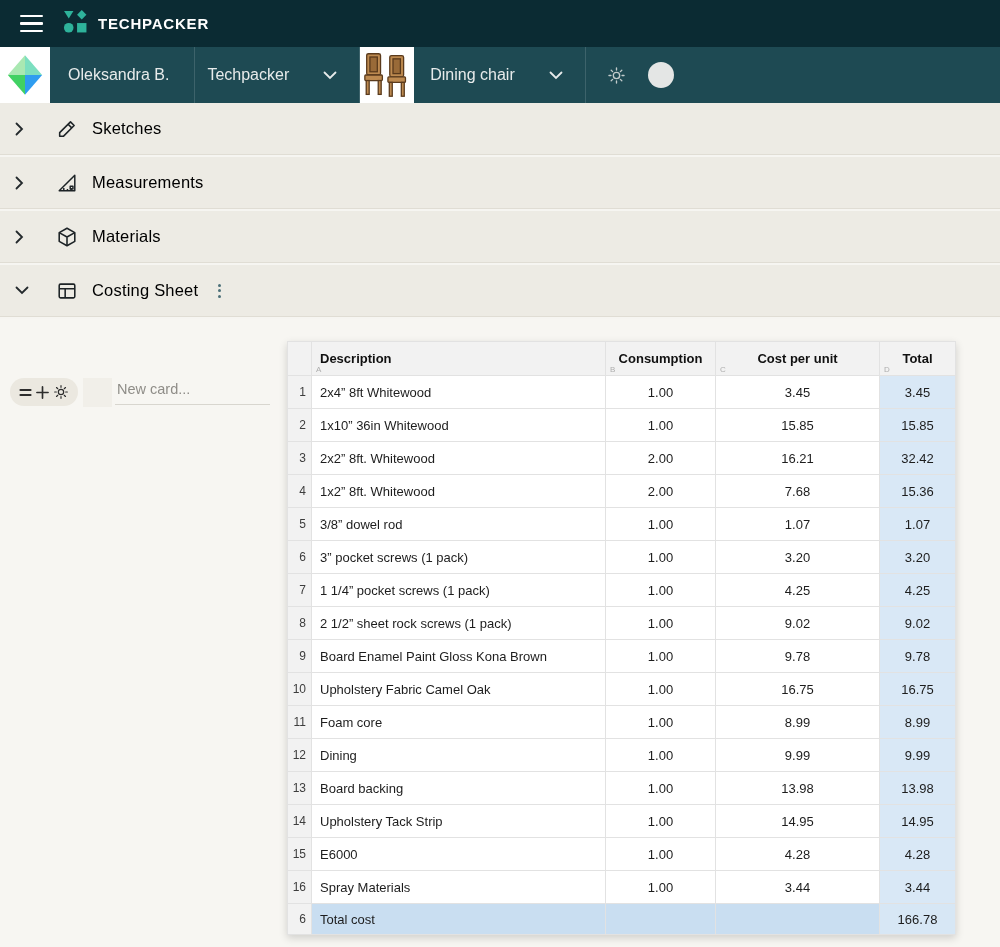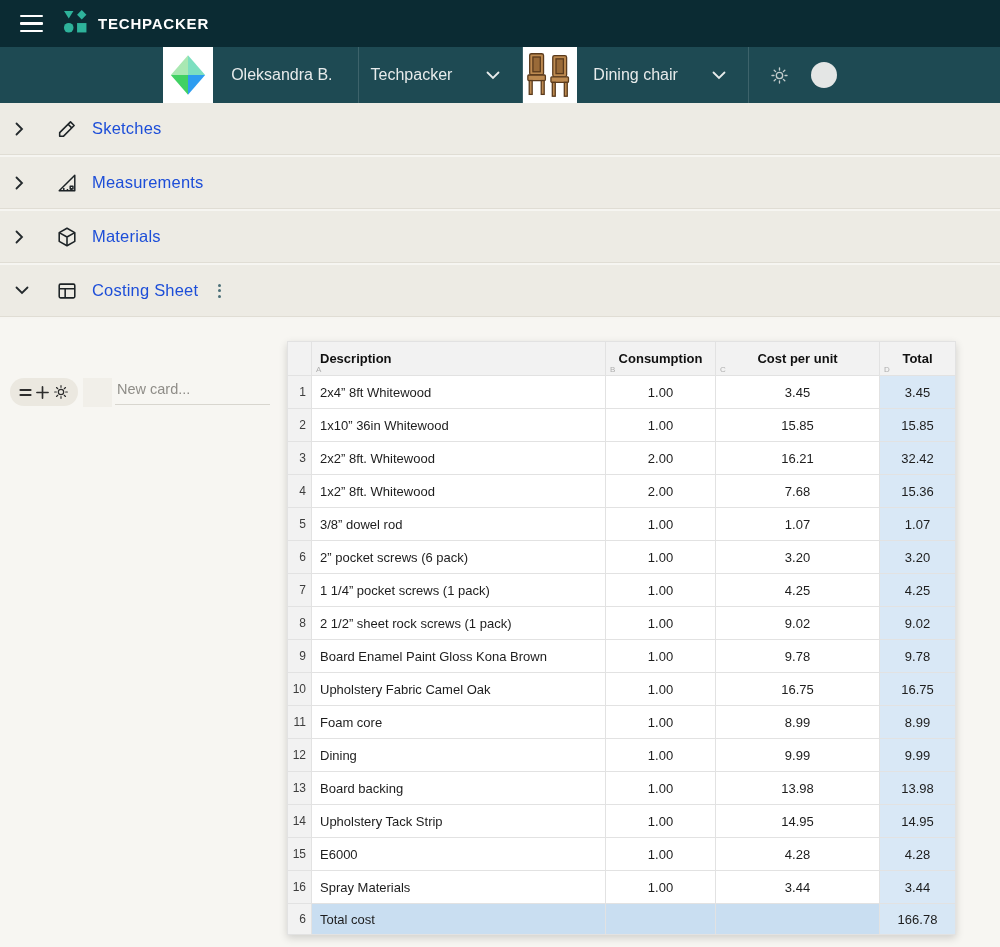--- a/index.html
+++ b/index.html
@@ -13,38 +13,38 @@
   
   .navbar { position:absolute; top:0; left:0; width:1000px; height:47px;
     background:#0b2b33; display:flex; align-items:center; }
   .hamburger { margin-left:20px; display:flex; flex-direction:column; gap:5px; cursor:pointer; }
   .hamburger span { width:23px; height:2.5px; background:#ffffff; border-radius:1px; }
   .brand { display:flex; align-items:center; margin-left:20px; gap:10px; }
   .brand-name { color:#ffffff; font-size:15px; font-weight:700; letter-spacing:0.8px; }
 
   
   .projectbar { position:absolute; top:47px; left:0; width:1000px; height:56px;
-    background:#1e4a53; display:flex; align-items:stretch; color:#e7ebeb; font-size:16px;justify-content:center; }
+    background:#1e4a53; display:flex; align-items:stretch; color:#e7ebeb; font-size:16px; }
   .logo-tile { width:50px; background:#ffffff; display:flex; align-items:center; justify-content:center; flex:0 0 auto; }
   .pb-item { display:flex; align-items:center; border-right:1px solid rgba(255,255,255,0.14); }
   .pb-user { padding:0 25px 0 18px; }
   .pb-drop { padding:0 22px 0 12px; cursor:pointer; }
   .pb-drop .lbl { margin-right:34px; }
   .thumb-tile { width:54px; background:#ffffff; display:flex; align-items:center; justify-content:center; flex:0 0 auto; }
   .chev { display:inline-flex; }
   .pb-icons { display:flex; align-items:center; gap:22px; padding-left:21px; }
   .avatar { width:26px; height:26px; border-radius:50%; background:#e4e6e5; cursor:pointer; }
 
   
   .accordion { position:absolute; top:103px; left:0; width:1000px; }
   .acc-row { height:52px; background:#edebe4; display:flex; align-items:center;
     margin-bottom:2px; cursor:pointer; border-bottom:1px solid #e0ddd4; }
   .acc-chevron { margin-left:15px; width:16px; display:flex; color:#23292c; }
   .acc-icon { margin-left:25px; width:23px; display:flex; color:#1d2326; }
-  .acc-label { margin-left:13px; font-size:16.5px; color:#1d4ed8; letter-spacing:0.2px; }
+  .acc-label { margin-left:13px; font-size:16.5px; color:#000000; letter-spacing:0.2px; }
   .kebab { margin-left:17px; display:flex; flex-direction:column; gap:2.5px; cursor:pointer; padding:3px; }
   .kebab i { width:3px; height:3px; border-radius:50%; background:#4c7078; }
 
   
   .content { position:absolute; top:319px; left:0; width:1000px; height:628px; background:#f7f6f2; }
 
   .card-toolbar { position:absolute; left:10px; top:59px; width:68px; height:28px;
     background:#ebe8e0; border-radius:14px; display:flex; align-items:center;
     justify-content:space-between; padding:0 9px; }
   .tool-btn { display:flex; align-items:center; cursor:pointer; color:#2f2f2f; }
@@ -313,21 +313,21 @@
           </tr>
           <tr>
             <td class="rownum">5</td>
             <td class="desc">3/8” dowel rod</td>
             <td class="num">1.00</td>
             <td class="num">1.07</td>
             <td class="total-cell">1.07</td>
           </tr>
           <tr>
             <td class="rownum">6</td>
-            <td class="desc">2” pocket screws (6 pack)</td>
+            <td class="desc">3” pocket screws (1 pack)</td>
             <td class="num">1.00</td>
             <td class="num">3.20</td>
             <td class="total-cell">3.20</td>
           </tr>
           <tr>
             <td class="rownum">7</td>
             <td class="desc">1 1/4” pocket screws (1 pack)</td>
             <td class="num">1.00</td>
             <td class="num">4.25</td>
             <td class="total-cell">4.25</td>

